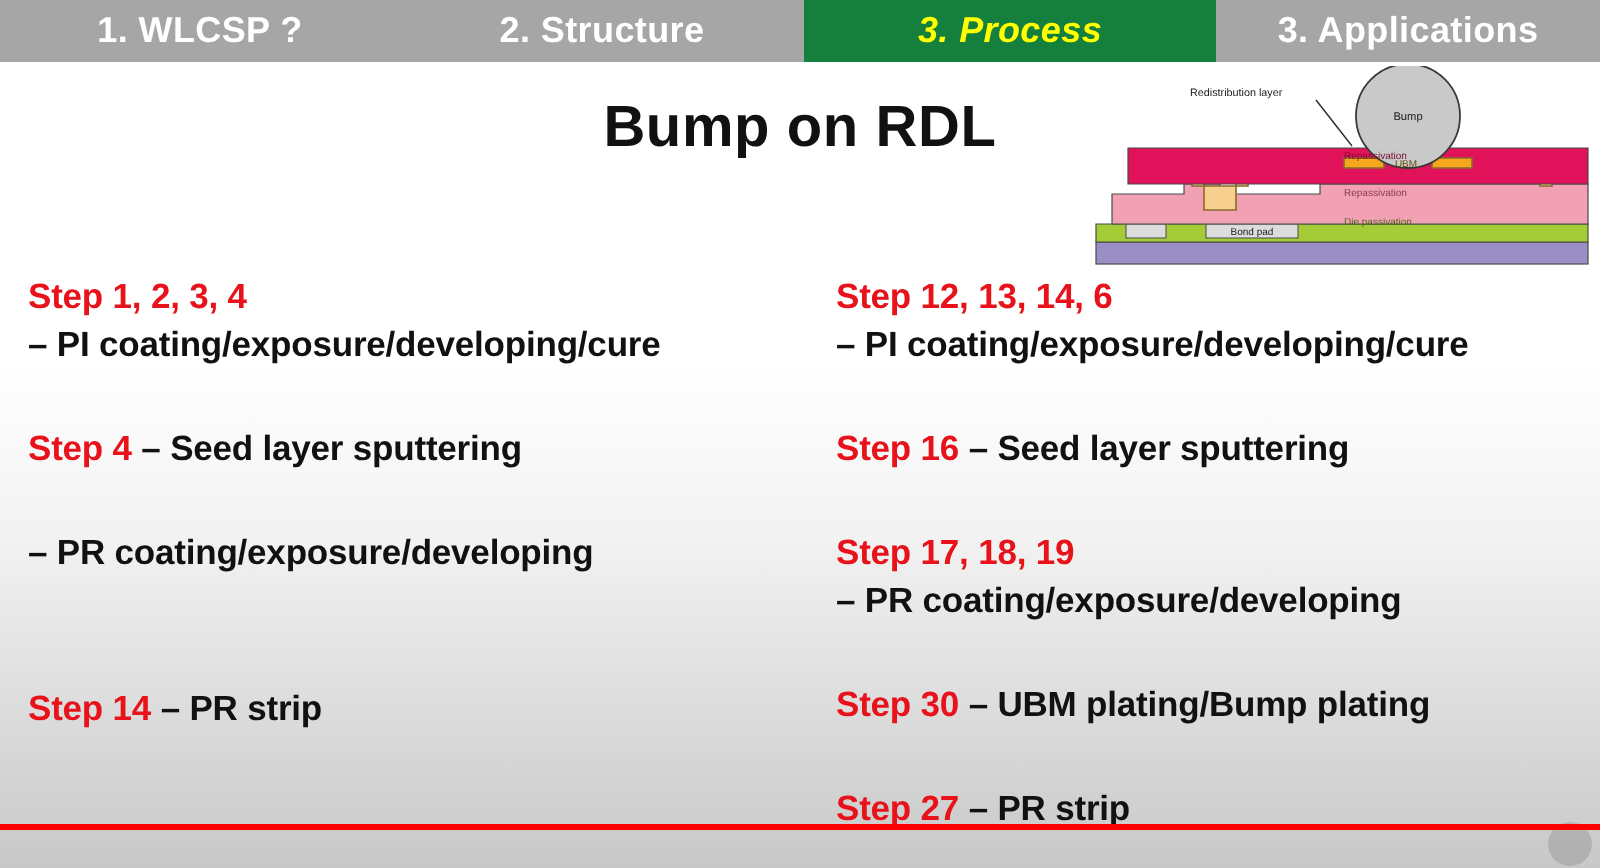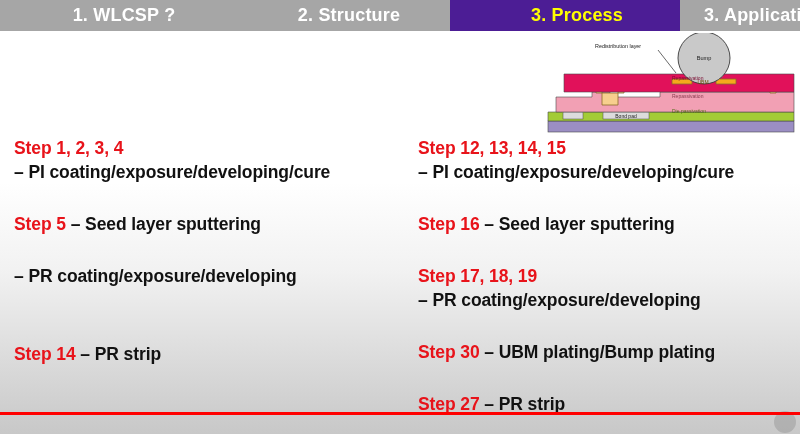--- a/index.html
+++ b/index.html
@@ -34,26 +34,26 @@
   .nav-tab {
     flex: 1 1 0;
     display: flex;
     align-items: center;
     justify-content: center;
     font-size: 18px;
     font-weight: bold;
     color: #ffffff;
     letter-spacing: 0.2px;
     white-space: nowrap;
-    padding-left: 24px;
   }
   .nav-tab.active {
-    background: #4c1d95;
+    background: #15803d;
     color: #ffff00;
     flex: 0 0 206px;
+    font-style: italic;
   }
   .nav-tab.t1 { flex: 0 0 200px; }
   .nav-tab.t2 { flex: 0 0 202px; }
   .nav-tab.t4 { flex: 1 1 auto; }
 
   
   .title {
     position: absolute;
     left: 0;
     top: 48px;
@@ -148,20 +148,21 @@
       <span>2. Structure</span>
     </div>
     <div class="nav-tab active">
       <span>3. Process</span>
     </div>
     <div class="nav-tab t4">
       <span>3. Applications</span>
     </div>
   </div>
 
+  <div class="title">Bump on RDL</div>
 
   <div class="diagram">
     <svg viewBox="0 0 262 102" xmlns="http://www.w3.org/2000/svg">
 
       <rect x="8" y="88" width="246" height="11" fill="#9b8ec4" stroke="#4a4a4a" stroke-width="0.6"></rect>
 
       <path d="M8,88 L8,79 L22,79 L22,74 L44,74 L44,79 L62,79 L62,74 L110,74 L110,79 L254,79 L254,88 Z" fill="#a3cc36" stroke="#4a4a4a" stroke-width="0.6"></path>
 
       <rect x="63" y="79" width="46" height="7" fill="#dcdcdc" stroke="#4a4a4a" stroke-width="0.5"></rect>
       <rect x="23" y="79" width="20" height="7" fill="#dcdcdc" stroke="#4a4a4a" stroke-width="0.5"></rect>
@@ -195,21 +196,21 @@
       <div class="step-block">
         <div class="step-line">
           <span class="step-num">Step 1, 2, 3, 4</span><span></span>
         </div>
         <div class="step-line">– PI coating/exposure/developing/cure</div>
       </div>
       <div class="row-gap-a"></div>
 
       <div class="step-block">
         <div class="step-line">
-          <span class="step-num">Step 5</span><span> – Seed layer sputtering</span>
+          <span class="step-num">Step 4</span><span> – Seed layer sputtering</span>
         </div>
       </div>
       <div class="row-gap-a"></div>
 
       <div class="step-block">
         <div class="step-line">– PR coating/exposure/developing</div>
       </div>
       <div class="row-gap-a"></div>
 
       <div class="row-gap-a"></div>
@@ -220,21 +221,21 @@
         </div>
       </div>
       <div class="row-gap-a"></div>
 
     </div>
 
     <div class="col col-right">
 
       <div class="step-block">
         <div class="step-line">
-          <span class="step-num">Step 12, 13, 14, 15</span><span></span>
+          <span class="step-num">Step 12, 13, 14, 6</span><span></span>
         </div>
         <div class="step-line">– PI coating/exposure/developing/cure</div>
       </div>
       <div class="row-gap-a"></div>
 
       <div class="step-block">
         <div class="step-line">
           <span class="step-num">Step 16</span><span> – Seed layer sputtering</span>
         </div>
       </div>

